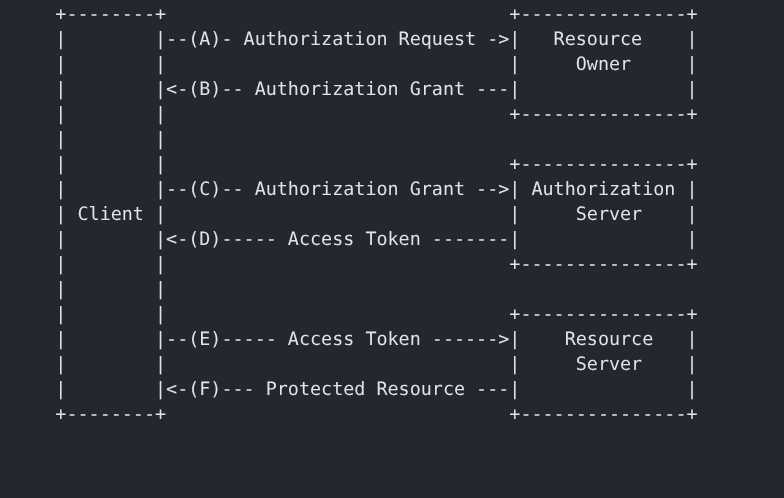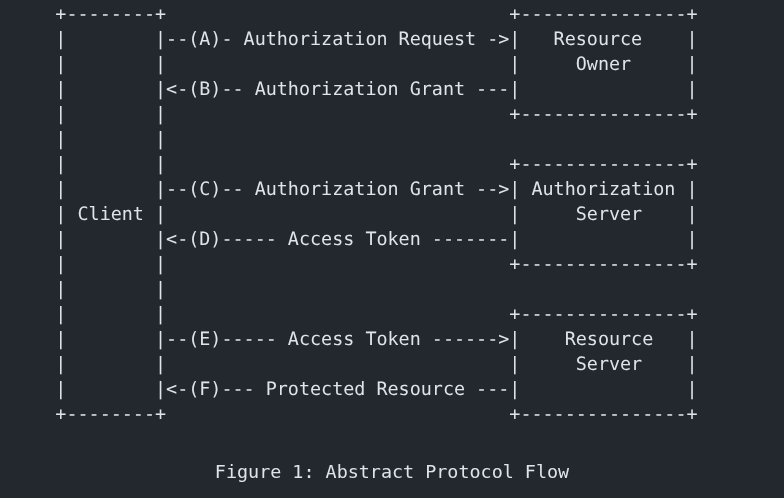--- a/index.html
+++ b/index.html
@@ -62,15 +62,14 @@
      | Client |                               |     Server    |
      |        |&lt;-(D)----- Access Token -------|               |
      |        |                               +---------------+
      |        |
      |        |                               +---------------+
      |        |--(E)----- Access Token ------&gt;|    Resource   |
      |        |                               |     Server    |
      |        |&lt;-(F)--- Protected Resource ---|               |
      +--------+                               +---------------+</pre>
 
-  <div id="figure-caption" style="color: rgb(223, 227, 234);">Figure 1: Abstract Protocol Flow</div>
 
 </div>
 
 </body></html>

